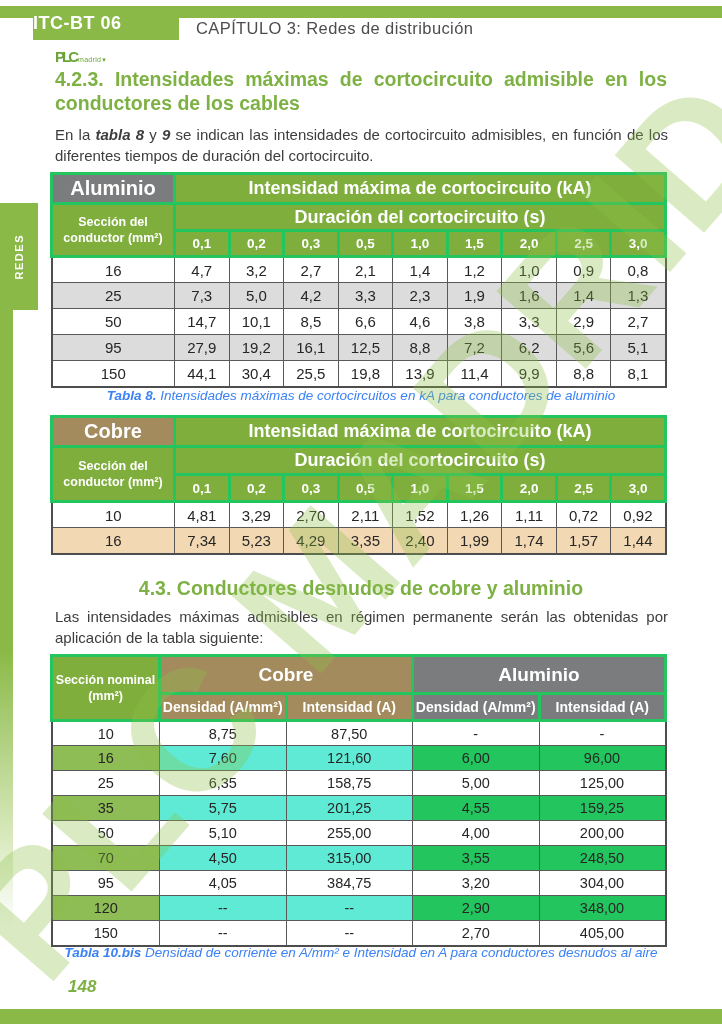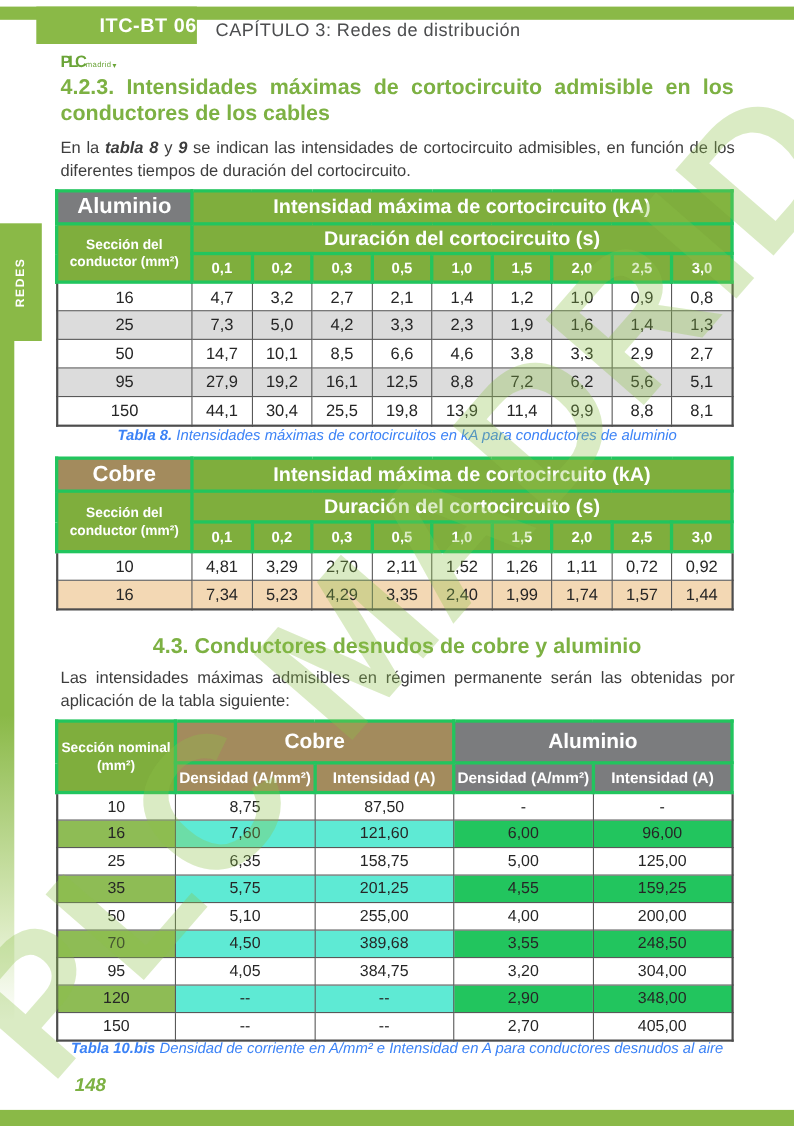--- a/index.html
+++ b/index.html
@@ -3,21 +3,21 @@
 <meta charset="utf-8">
 <style>
   html,body{margin:0;padding:0;}
   body{font-family:"Liberation Sans","DejaVu Sans",sans-serif;background:#ffffff;}
   .page{position:relative;width:722px;height:1024px;background:#ffffff;overflow:hidden;}
 
   
   .top-bar{position:absolute;left:0;top:6;width:722px;height:12px;background:#8ab947;}
   .top-bar{top:6px;}
   .doc-code-box{position:absolute;left:33px;top:6px;width:146px;height:34px;background:#8ab947;
-    color:#ffffff;font-weight:bold;font-size:18px;display:flex;align-items:center;justify-content:flex-end;
+    color:#ffffff;font-weight:bold;font-size:18px;display:flex;align-items:center;justify-content:flex-start;
     letter-spacing:.5px;}
   .chapter-title{position:absolute;left:196px;top:19px;width:520px;font-size:16.5px;color:#4c4d4f;
     letter-spacing:.4px;}
   .logo{position:absolute;left:55px;top:44px;height:20px;display:flex;align-items:flex-end;color:#6aa437;}
   .logo-mark{font-weight:bold;font-size:15px;letter-spacing:-3px;line-height:1;}
   .logo-city{font-size:7px;margin-left:2px;margin-bottom:1px;letter-spacing:.3px;}
   .logo-arrow{font-size:7px;margin-left:1px;margin-bottom:0px;}
 
   
   .redes-tab{position:absolute;left:0;top:203px;width:38px;height:107px;background:#8ab947;
@@ -310,21 +310,21 @@
         <tr>
           <td class="col-sec">50</td>
           <td class="col-cu">5,10</td>
           <td class="col-cu">255,00</td>
           <td class="col-al">4,00</td>
           <td class="col-al">200,00</td>
         </tr>
         <tr class="shaded">
           <td class="col-sec">70</td>
           <td class="col-cu">4,50</td>
-          <td class="col-cu">389,68</td>
+          <td class="col-cu">315,00</td>
           <td class="col-al">3,55</td>
           <td class="col-al">248,50</td>
         </tr>
         <tr>
           <td class="col-sec">95</td>
           <td class="col-cu">4,05</td>
           <td class="col-cu">384,75</td>
           <td class="col-al">3,20</td>
           <td class="col-al">304,00</td>
         </tr>

